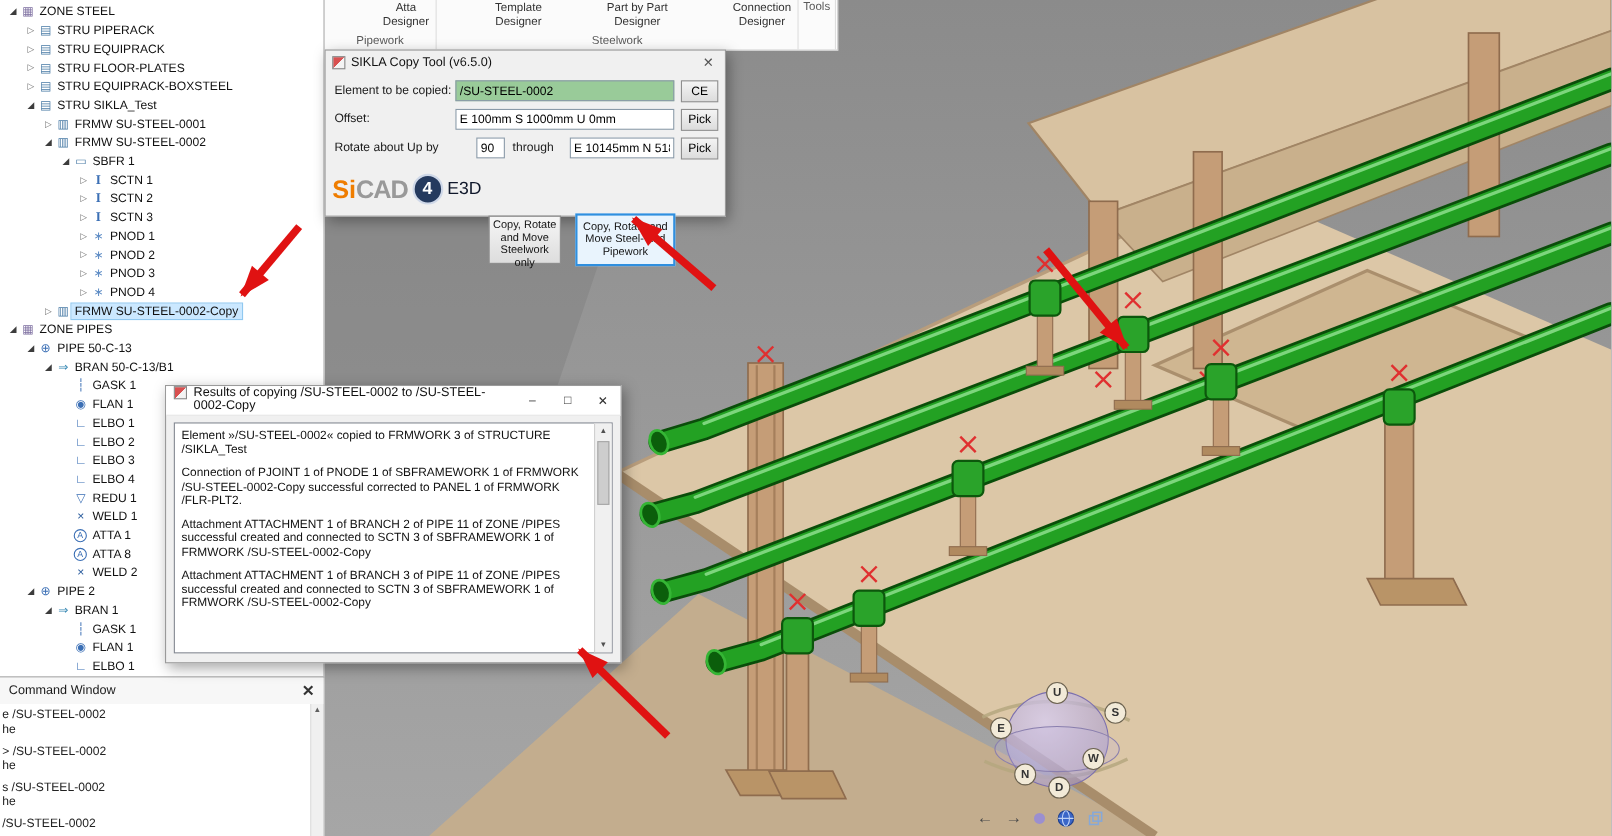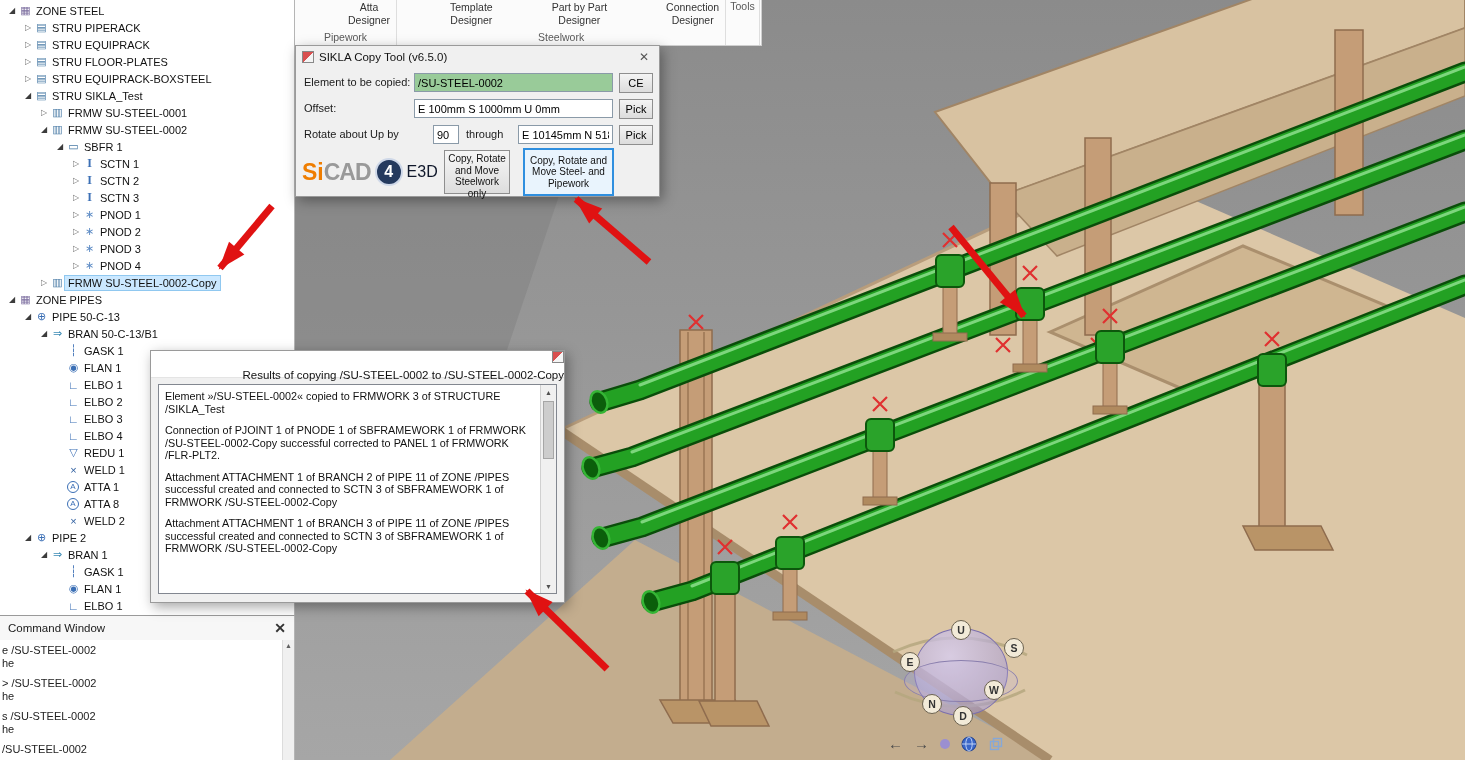--- a/index.html
+++ b/index.html
@@ -79,27 +79,27 @@
   .r1 { top:27px; } .r2 { top:53px; } .r3 { top:79px; }
   .row-abs { position:absolute; left:0; right:0; height:20px; }
   .logo { position:absolute; left:6px; top:104px; height:44px; display:flex; align-items:center; }
   .lg-si { color:#ef7d00; font-weight:bold; font-size:23px; }
   .lg-cad { color:#999; font-weight:bold; font-size:23px; letter-spacing:-1px; }
   .lg-4 { width:28px; height:28px; border-radius:50%; background:#253a5e; color:#fff; font-size:16px;
       font-weight:bold; display:flex; align-items:center; justify-content:center; margin:0 4px; border:2px solid #cfd8e8; }
   .lg-e3d { color:#0f172a; font-weight:normal; font-size:16px; }
   .big-btn { position:absolute; font-size:10px; line-height:11.5px; text-align:center; color:#111;
       background:linear-gradient(#f6f6f6,#dddddd); border:1px solid #8e8e8e; padding:2px 2px;
-      font-family:"Liberation Sans", sans-serif; cursor:default; }
+      font-family:"Liberation Sans", sans-serif; cursor:default;margin-top:46px; }
   .btn-steel { left:148px; top:104px; width:66px; height:44px; }
   .btn-pipe { left:227px; top:102px; width:91px; height:48px; border:2px solid #2f8fdf; background:#e9f4fd; }
 
   .results-dlg { left:150px; top:350px; width:415px; height:253px; z-index:30; }
-  .r-title { height:27px; background:#fff; display:flex; align-items:flex-end; gap:6px; padding-left:7px;
-      font-size:11.5px; color:#111; border-bottom:1px solid #e4e4e4;flex-direction:column; }
+  .r-title { height:27px; background:#fff; display:flex; align-items:flex-start; gap:6px; padding-left:7px;
+      font-size:11.5px; color:#111; border-bottom:1px solid #e4e4e4; }
   .wc { width:32px; height:26px; display:flex; align-items:center; justify-content:center;
       font-size:11px; color:#333; cursor:default; }
   .wc-group { margin-left:auto; display:flex; }
   .r-body { position:absolute; top:33px; left:7px; right:7px; bottom:8px; background:#fff;
       border:1px solid #828790; overflow:hidden; padding:5px 24px 4px 6px; }
   .r-msg { font-size:10.8px; line-height:12.5px; color:#111; margin-bottom:9px; }
   .r-scroll { position:absolute; top:34px; right:8px; bottom:9px; width:16px; background:#f0f0f0;
       border-left:1px solid #d0d0d0; font-size:7px; color:#505050; text-align:center; }
   .r-scroll .up { padding-top:4px; } .r-scroll .dn { position:absolute; bottom:3px; left:0; right:0; }
   .r-thumb { position:absolute; top:16px; left:2px; width:11px; height:58px; background:#cdcdcd; border:1px solid #a6a6a6; }

